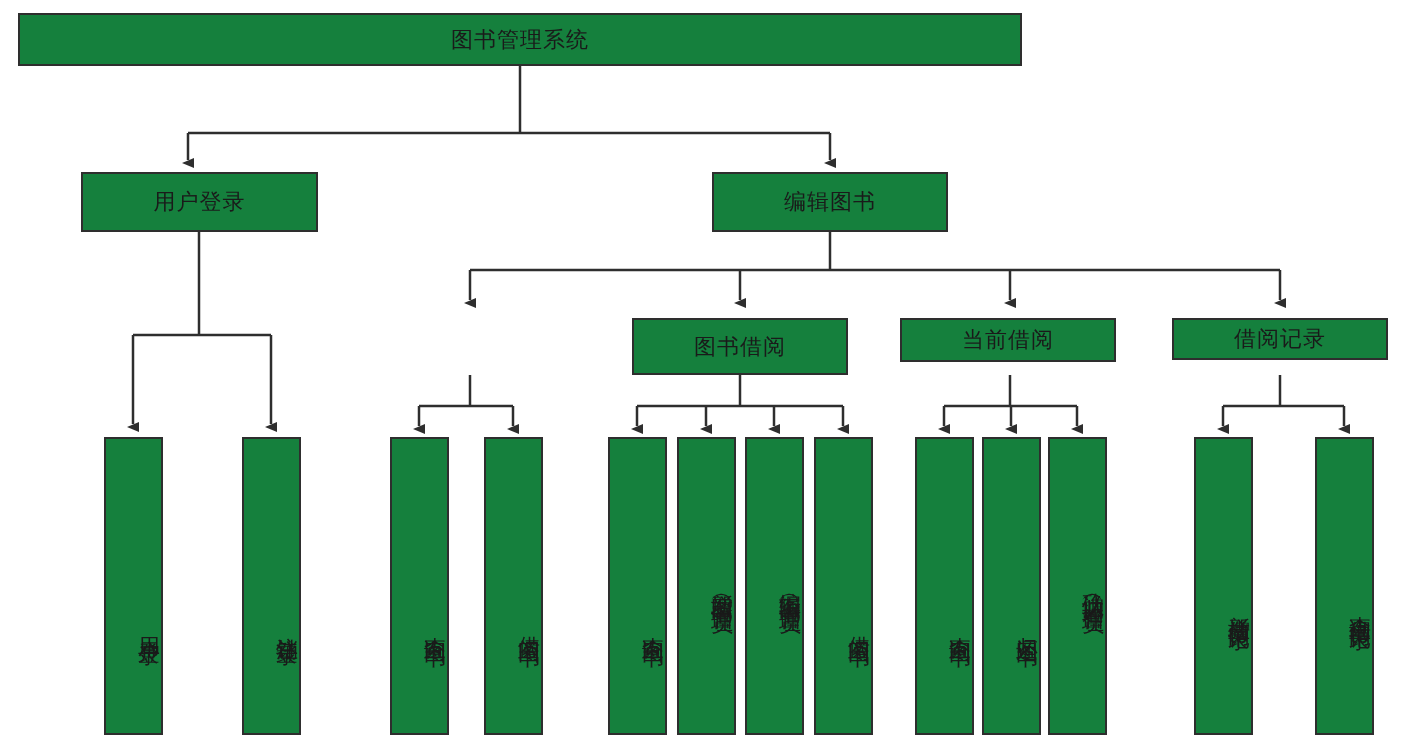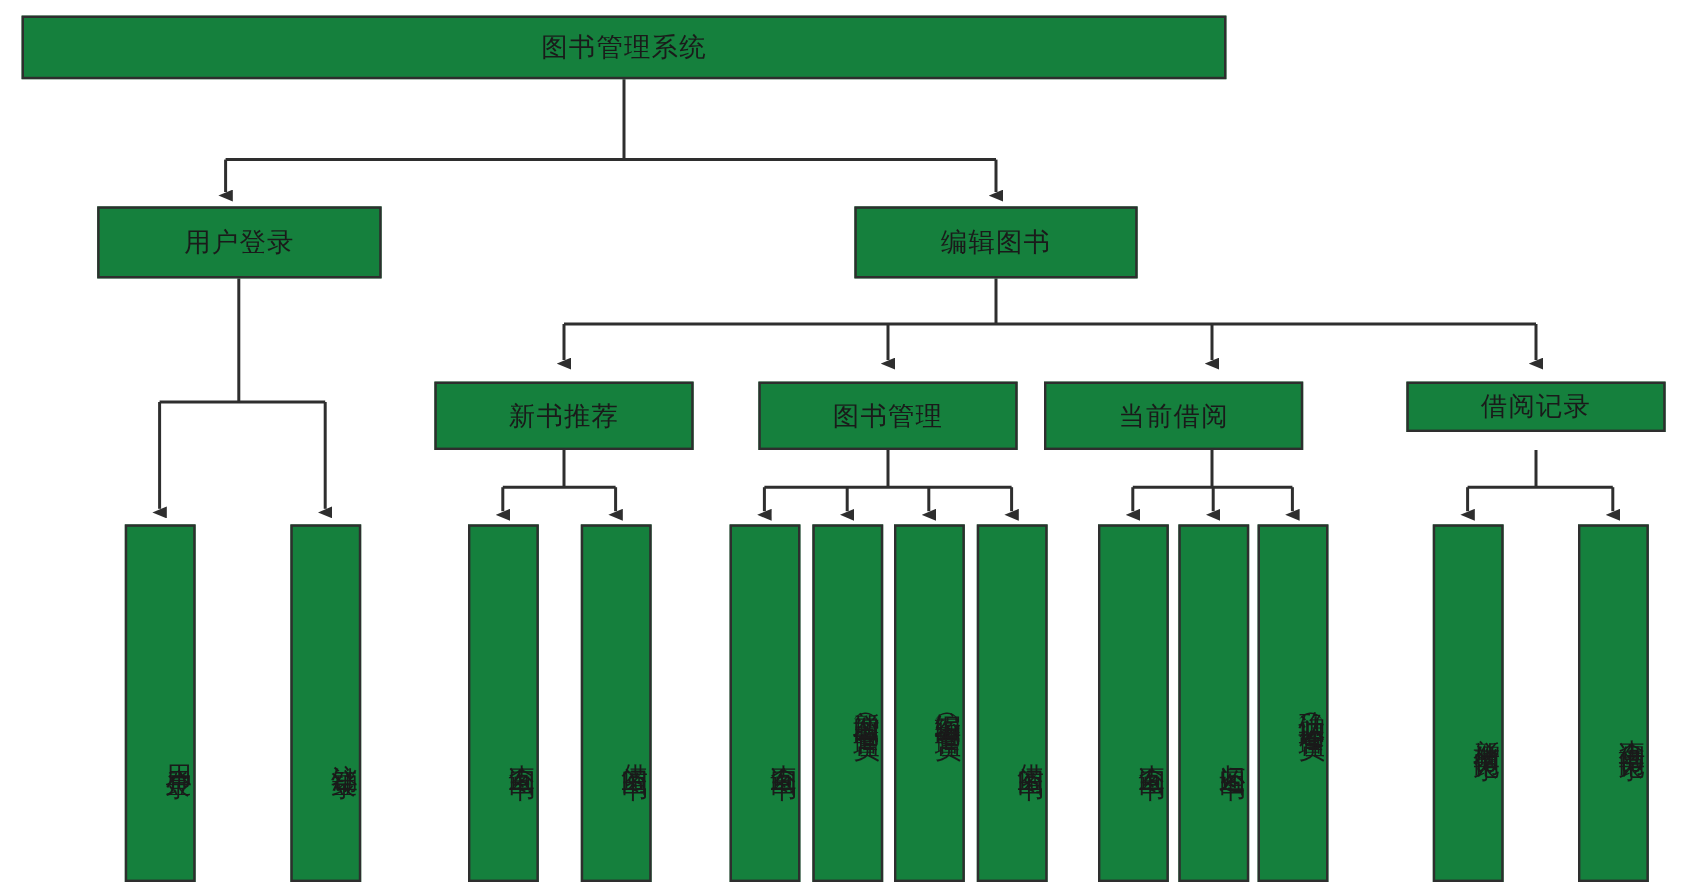--- a/index.html
+++ b/index.html
@@ -124,27 +124,24 @@
     <span class="label">图书管理系统</span>
   </div>
 
   <div class="node horizontal" style="left:81px; top:172px; width:237px; height:60px;">
     <span class="label">用户登录</span>
   </div>
   <div class="node horizontal" style="left:712px; top:172px; width:236px; height:60px;">
     <span class="label">编辑图书</span>
   </div>
 
-  <div class="node horizontal" style="left:362px; top:318px; width:216px; height:57px;">
-    <span class="label">新书推荐</span>
+  <div class="node horizontal" style="left:632px; top:318px; width:216px; height:57px;">
+    <span class="label">图书借阅</span>
   </div>
-  <div class="node horizontal" style="left:632px; top:318px; width:216px; height:57px;">
-    <span class="label">图书管理</span>
-  </div>
-  <div class="node horizontal" style="left:870px; top:318px; width:216px; height:57px;text-align:center;">
+  <div class="node horizontal" style="left:900px; top:318px; width:216px; height:44px;text-align:center;">
     <span class="label">当前借阅</span>
   </div>
   <div class="node horizontal" style="left:1172px; top:318px; width:216px; height:42px;">
     <span class="label">借阅记录</span>
   </div>
 
   <div class="node vertical" style="left:104px; top:437px; width:59px; height:298px; padding-top:78px;">
     <span class="label">用户登录</span>
   </div>
   <div class="node vertical" style="left:242px; top:437px; width:59px; height:298px; padding-top:78px;">

